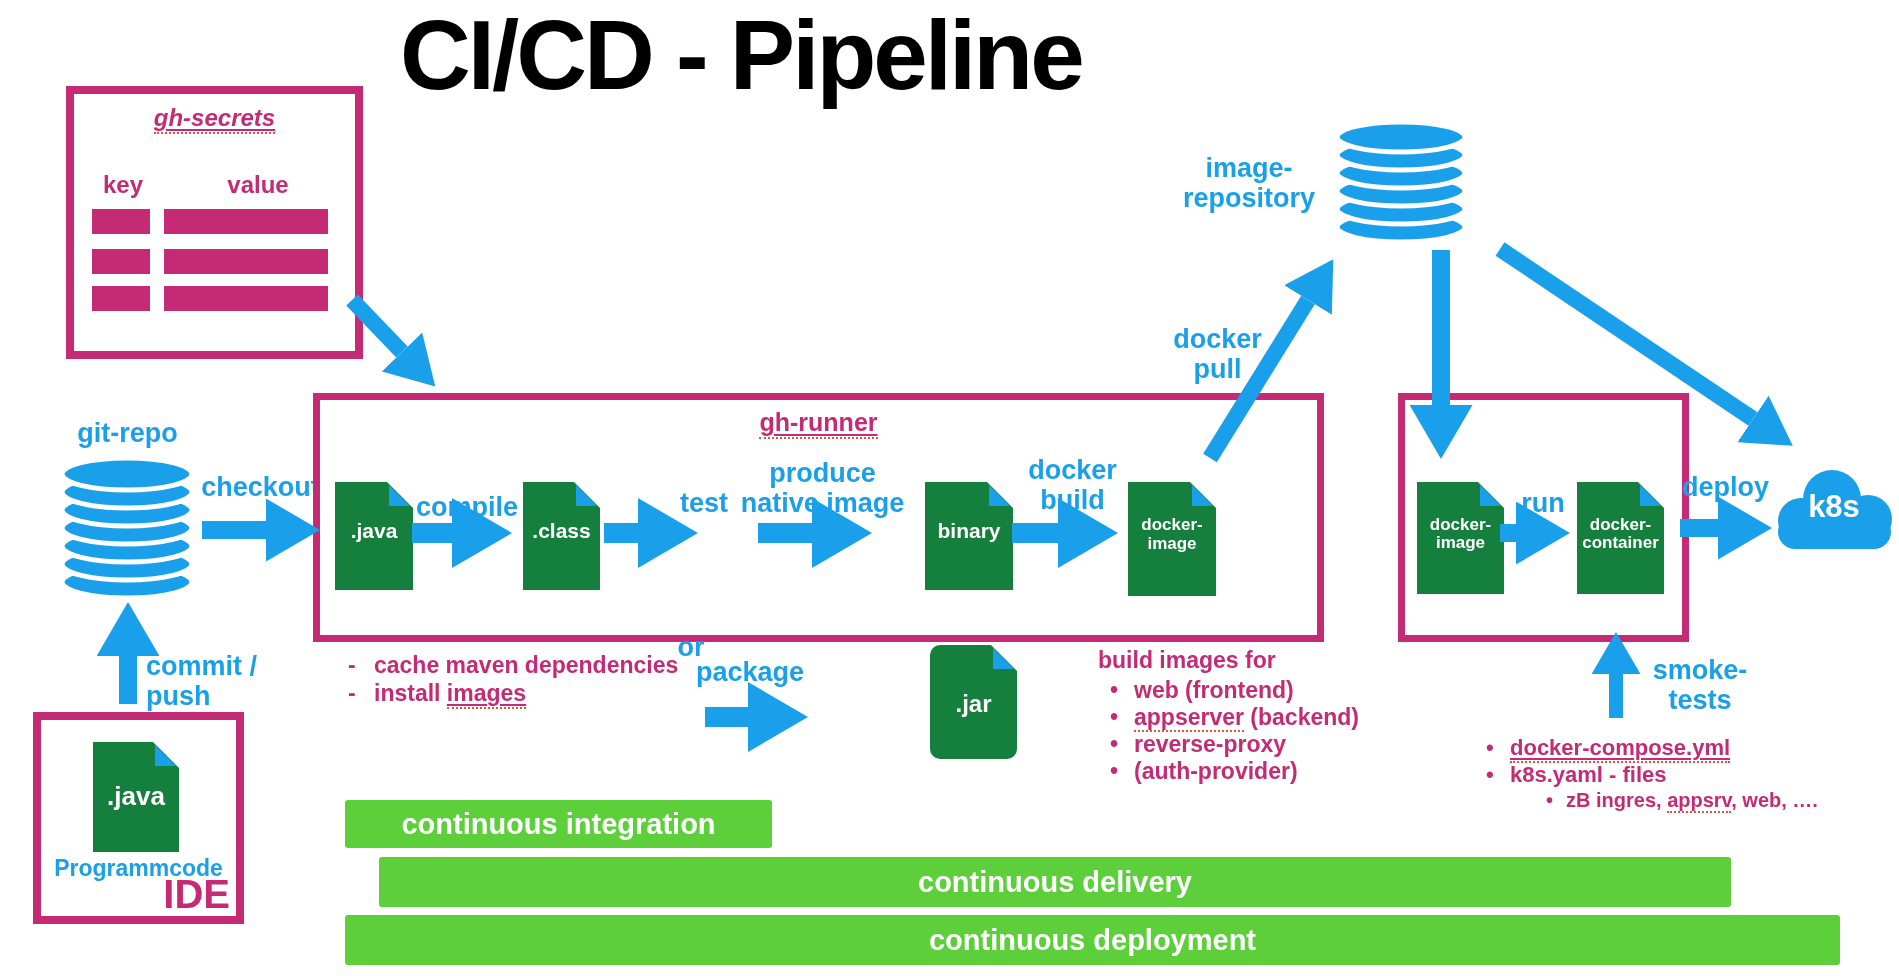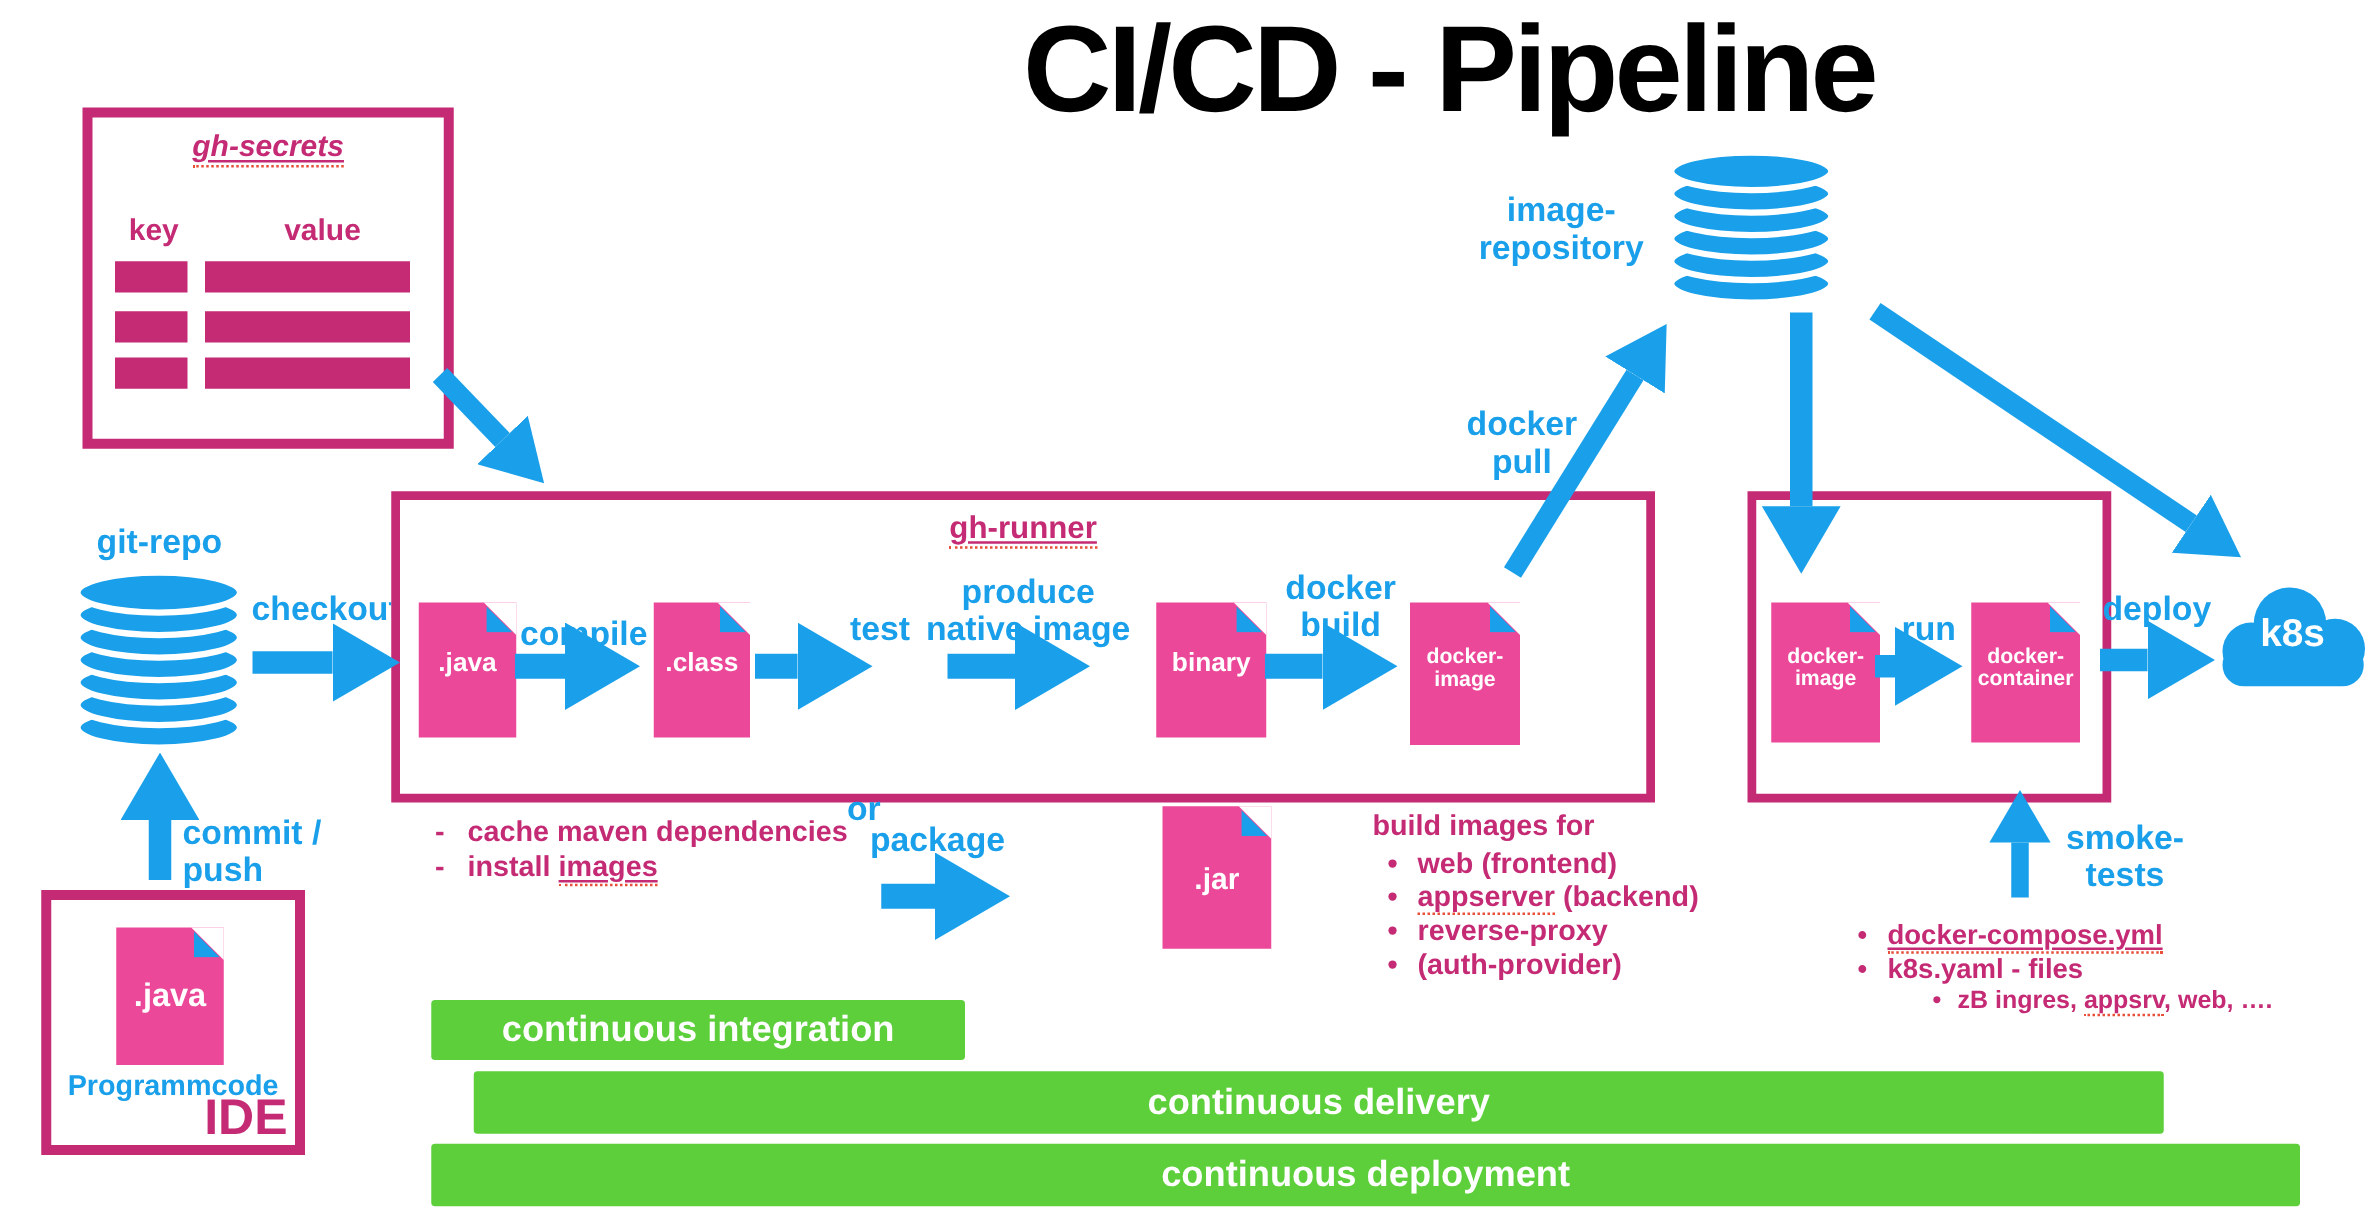--- a/index.html
+++ b/index.html
@@ -8,36 +8,36 @@
   .abs{position:absolute;}
   .t{position:absolute;font-weight:bold;white-space:pre-line;line-height:1.12;}
   .blue{color:#1aa0ea;}
   .pink{color:#c42b74;}
   .ctr{text-align:center;}
   .fs23{font-size:27px;}
   .u-sq{text-decoration:underline;text-underline-offset:3px;border-bottom:2px dotted #e8503a;padding-bottom:1px;}
   .dot-only{border-bottom:2px dotted #e8503a;}
   .pinkbox{position:absolute;border:8px solid #c42b74;background:#fff;}
   .pinkbox.thin{border-width:7px;}
-  .file{position:absolute;background:#ec4899;}
+  .file{position:absolute;background:#15803d;}
   .file::before{content:"";position:absolute;top:0;right:0;width:0;height:0;
     border-top:26px solid #fff;border-left:26px solid transparent;}
   .file::after{content:"";position:absolute;top:3px;right:3px;width:21px;height:21px;
     background:#1aa0ea;clip-path:polygon(0 0,100% 100%,0 100%);}
   .fl{position:absolute;left:0;right:0;top:34%;text-align:center;color:#fff;font-weight:bold;
     font-size:21px;line-height:1.1;white-space:pre-line;z-index:2;}
   .fl-sm{font-size:17px;top:30%;}
   .fl-lg{font-size:26px;top:36%;}
   .bar{position:absolute;background:#5ccf3a;border-radius:3px;color:#fff;font-weight:bold;
     display:flex;align-items:center;justify-content:center;font-size:29px;}
   .secret-row{position:absolute;height:25px;}
   .kbar,.vbar{position:absolute;top:0;height:25px;background:#c42b74;}
   .kbar{left:18px;width:58px;}
   .vbar{left:90px;width:164px;}
-  .title{position:absolute;left:400px;top:6px;width:1100px;text-align:right;color:#000;
+  .title{position:absolute;left:400px;top:6px;width:1100px;text-align:left;color:#000;
     font-weight:bold;font-size:98px;letter-spacing:-3px;line-height:1.0;}
   .note-row{position:absolute;font-weight:bold;font-size:23px;color:#c42b74;white-space:nowrap;}
   .note-row .dash{display:inline-block;width:26px;}
   .bullet{display:inline-block;width:24px;}
   svg.arrows{position:absolute;left:0;top:0;z-index:5;pointer-events:none;}
   .cloud-label{position:absolute;left:0;right:0;top:30px;text-align:center;color:#fff;
     font-weight:bold;font-size:31px;z-index:2;}
 </style>
 </head>
 <body>
@@ -157,21 +157,21 @@
 
   <div class="note-row" style="left:348px;top:652px;">
     <span class="dash">-</span><span>cache maven dependencies</span>
   </div>
   <div class="note-row" style="left:348px;top:680px;">
     <span class="dash">-</span><span>install </span><span class="u-sq">images</span>
   </div>
 
   <div class="t blue ctr fs23" style="left:666px;top:632px;width:50px;">or</div>
   <div class="t blue ctr fs23" style="left:690px;top:657px;width:120px;">package</div>
-  <div class="file" style="left:930px;top:645px;width:87px;height:114px;">
+  <div class="file" style="left:930px;top:645px;width:87px;height:114px;border-radius:10px;">
     <span class="fl" style="top:40%;font-size:24px;">.jar</span>
   </div>
 
   <div class="abs" style="left:1098px;top:647px;width:320px;">
     <div class="note-row" style="left:0;top:0;">build images for</div>
     <div class="note-row" style="left:12px;top:30px;">
       <span class="bullet">•</span><span>web (frontend)</span>
     </div>
     <div class="note-row" style="left:12px;top:57px;">
       <span class="bullet">•</span><span class="dot-only">appserver</span><span> (backend)</span>

